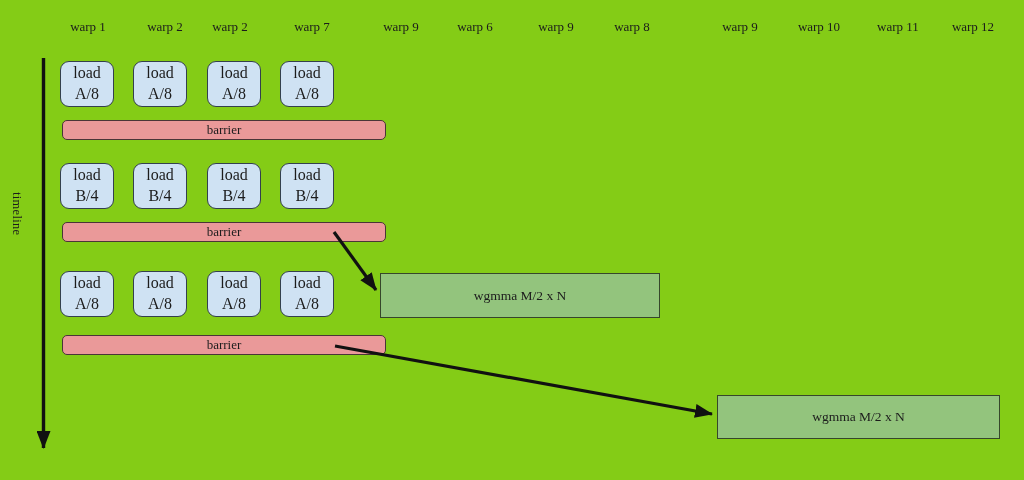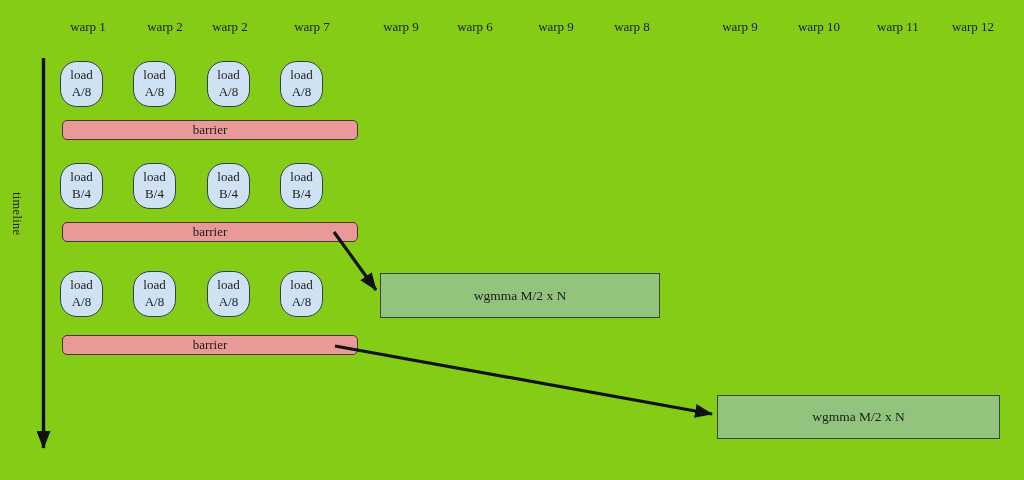--- a/index.html
+++ b/index.html
@@ -33,31 +33,31 @@
   .box {
     position: absolute;
     display: flex;
     align-items: center;
     justify-content: center;
     text-align: center;
     box-sizing: border-box;
     line-height: 1.3;
   }
   .load {
-    width: 43px;
+    width: 54px;
     height: 46px;
     background: var(--load-fill, #cfe2f3);
     border: 1.5px solid var(--load-border, #33404d);
-    border-radius: 17px;
-    font-size: 13px;
+    border-radius: 9px;
+    font-size: 16px;
     white-space: pre-line;
   }
   .barrier {
     left: 62px;
-    width: 296px;
+    width: 324px;
     height: 20px;
     background: var(--barrier-fill, #ea9999);
     border: 1.5px solid var(--barrier-border, #4a3537);
     border-radius: 5px;
     font-size: 13px;
     text-align: center;
   }
   .wgmma {
     background: var(--wgmma-fill, #93c47d);
     border: 1.5px solid var(--wgmma-border, #36472b);

